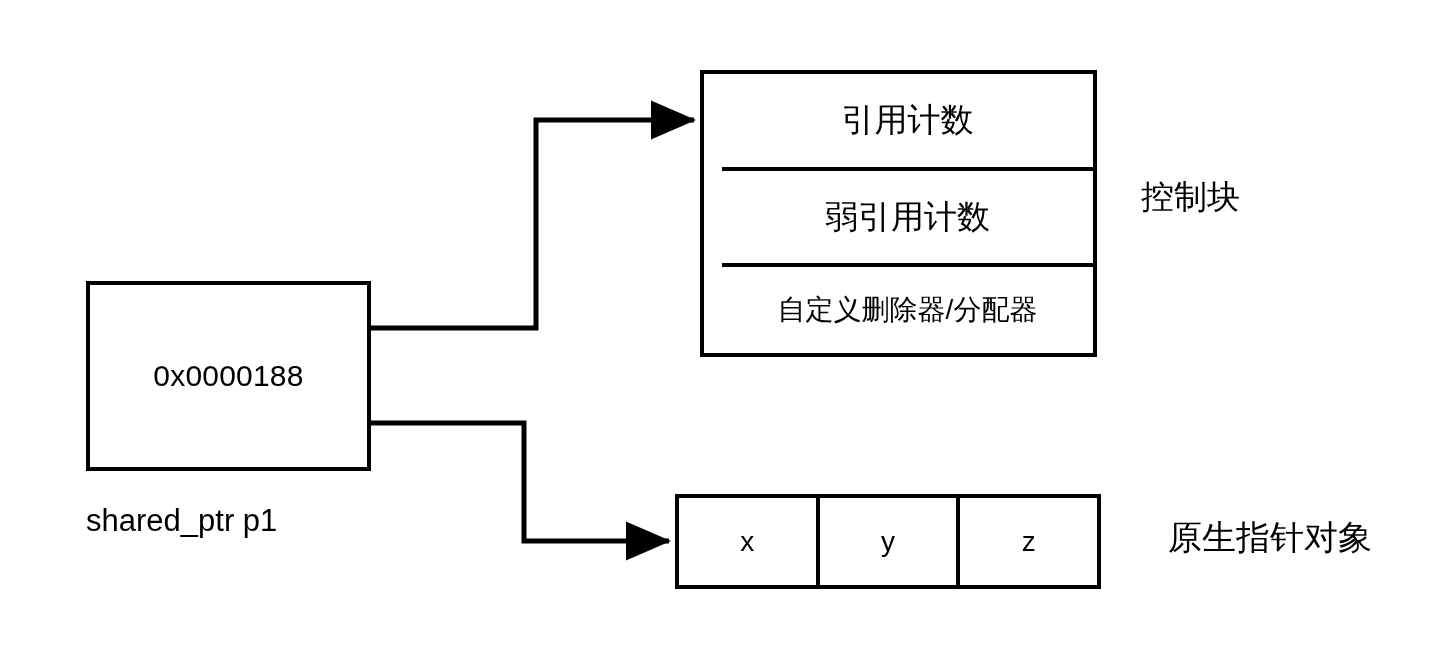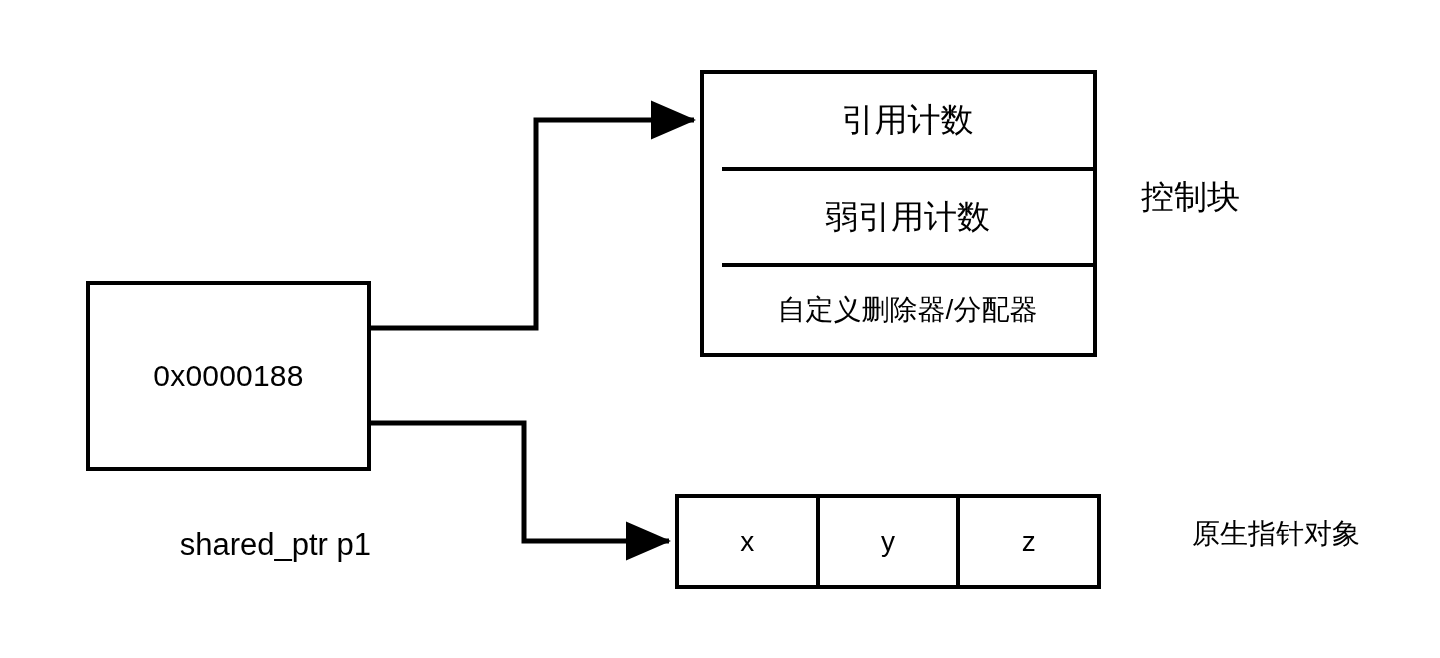--- a/index.html
+++ b/index.html
@@ -77,34 +77,34 @@
   }
   #object-box .cell { font-size: 28px; }
 
   .caption {
     position: absolute;
     white-space: nowrap;
     line-height: 1;
   }
   #ptr-caption {
     left: 86px;
-    top: 529px;
+    top: 505px;
     width: 285px;
-    text-align: right;
+    text-align: left;
     font-size: 31px;
   }
   #control-caption {
     left: 1141px;
     top: 180px;
     font-size: 33px;
   }
   #object-caption {
-    left: 1192px;
+    left: 1168px;
     top: 520px;
-    font-size: 28px;
+    font-size: 34px;
   }
 </style>
 </head>
 <body>
 
 <div id="canvas">
 
   <svg id="wires" viewBox="0 0 1440 658" width="1440" height="658" aria-hidden="true">
     <defs>
       <marker id="arrowhead" markerWidth="9" markerHeight="9" refX="8.6" refY="4.5" orient="auto" markerUnits="strokeWidth">

